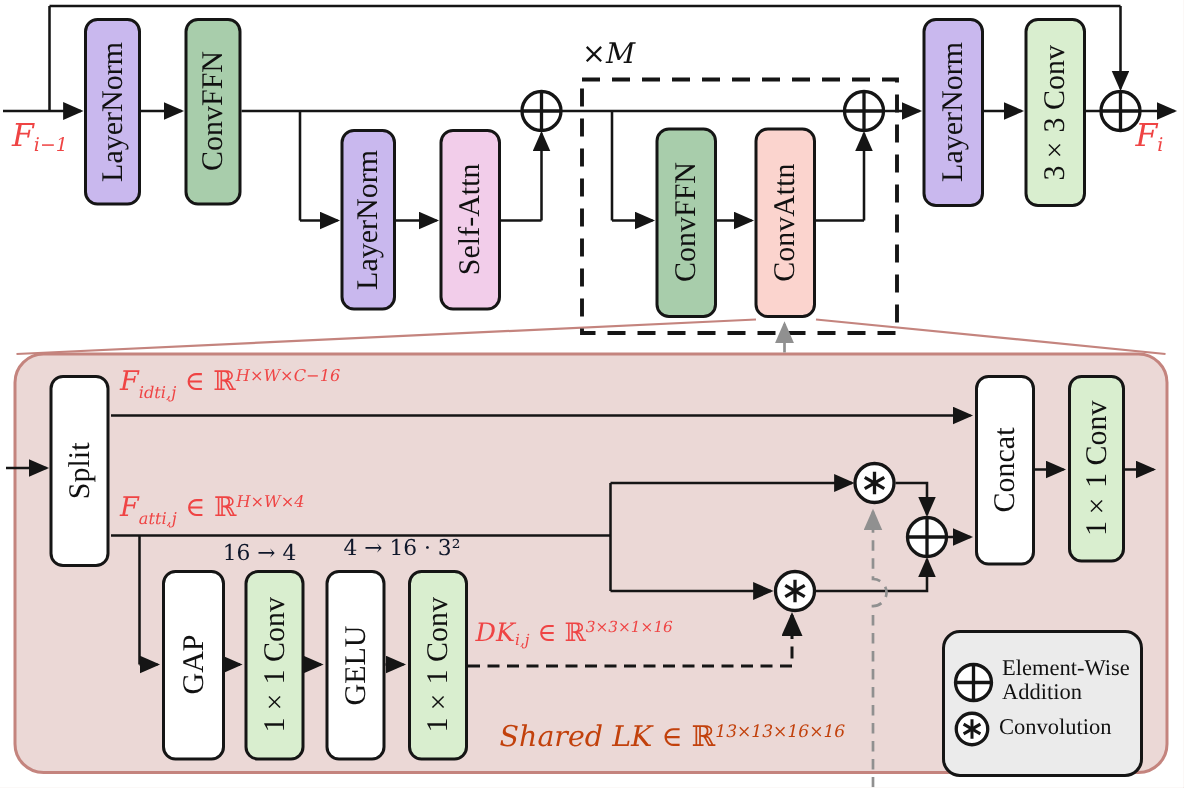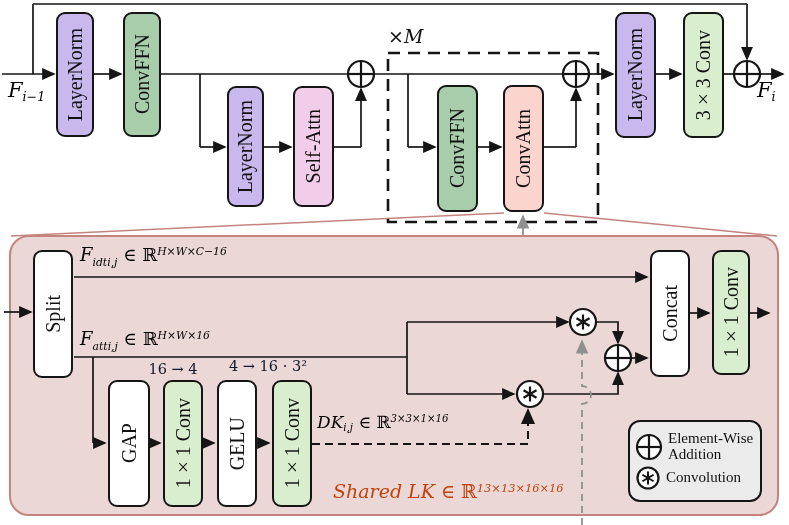--- a/index.html
+++ b/index.html
@@ -12,30 +12,30 @@
          font-family:"Liberation Serif",serif;font-size:20px;color:#111;white-space:nowrap;}
   .purple{background:#c9b8ee;}
   .green{background:#a8cdab;}
   .pink{background:#f2cdea;}
   .salmon{background:#fbd4ce;}
   .lgreen{background:#d9eecf;}
   .white{background:#ffffff;}
   .panel{position:absolute;left:9px;top:235px;width:770px;height:281px;z-index:1;
          background:#ebd8d6;border:2.5px solid #c4847e;border-radius:20px;box-sizing:border-box;}
   .math{position:absolute;z-index:5;font-family:"DejaVu Serif",serif;font-style:italic;
-        font-size:18px;color:#000000;white-space:nowrap;line-height:1;}
+        font-size:18px;color:#ef4444;white-space:nowrap;line-height:1;}
   .math .upright{font-style:normal;}
   .supsub{display:inline-flex;flex-direction:row;align-items:flex-start;
           font-size:0.6em;line-height:1.05;vertical-align:-0.45em;}
   .exp{font-size:0.6em;vertical-align:0.55em;}
   .sub{font-size:0.6em;vertical-align:-0.3em;}
   .chlabel{position:absolute;z-index:5;font-family:"DejaVu Serif",serif;font-size:14.5px;
            color:#0f172a;text-align:center;white-space:nowrap;}
   .graytxt{color:#c2410c;font-size:19px;}
-  .legend{position:absolute;left:628px;top:420px;width:134px;height:82px;z-index:5;
+  .legend{position:absolute;left:628px;top:420px;width:134px;height:98px;z-index:5;
           background:#ebebeb;border:2.3px solid #151515;border-radius:12px;box-sizing:border-box;
           display:flex;flex-direction:column;justify-content:center;gap:3px;padding:3px 5px;
           font-family:"Liberation Serif",serif;font-size:15px;color:#111;}
   .legend-row{display:flex;align-items:center;gap:5px;line-height:1.02;}
   .legend-row svg{flex:0 0 auto;}
   .xm{position:absolute;left:388px;top:25px;z-index:5;font-family:"DejaVu Serif",serif;
       font-style:italic;font-size:19px;}
   .flabel{font-size:21px;}
 </style>
 </head>
@@ -204,21 +204,21 @@
   <div class="math" style="left:80px;top:246px;">
     <span>F</span><span class="supsub">
         <span>idt</span>
         <span>i,j</span>
       </span><span class="upright"> ∈ ℝ</span><span class="exp">H×W×C−16</span>
   </div>
   <div class="math" style="left:80px;top:330px;">
     <span>F</span><span class="supsub">
         <span>att</span>
         <span>i,j</span>
-      </span><span class="upright"> ∈ ℝ</span><span class="exp">H×W×16</span>
+      </span><span class="upright"> ∈ ℝ</span><span class="exp">H×W×4</span>
   </div>
   <div class="chlabel" style="left:139px;top:361px;width:68px;">16 → 4</div>
   <div class="chlabel" style="left:226px;top:358px;width:84px;">4 → 16 · 3²</div>
   <div class="math" style="left:317px;top:414px;font-size:17px;">
     <span>DK</span><span class="sub">i,j</span><span class="upright"> ∈ ℝ</span><span class="exp">3×3×1×16</span>
   </div>
   <div class="math graytxt" style="left:333px;top:482px;">
     <span>Shared LK</span><span class="upright"> ∈ ℝ</span><span class="exp">13×13×16×16</span>
   </div>
 

